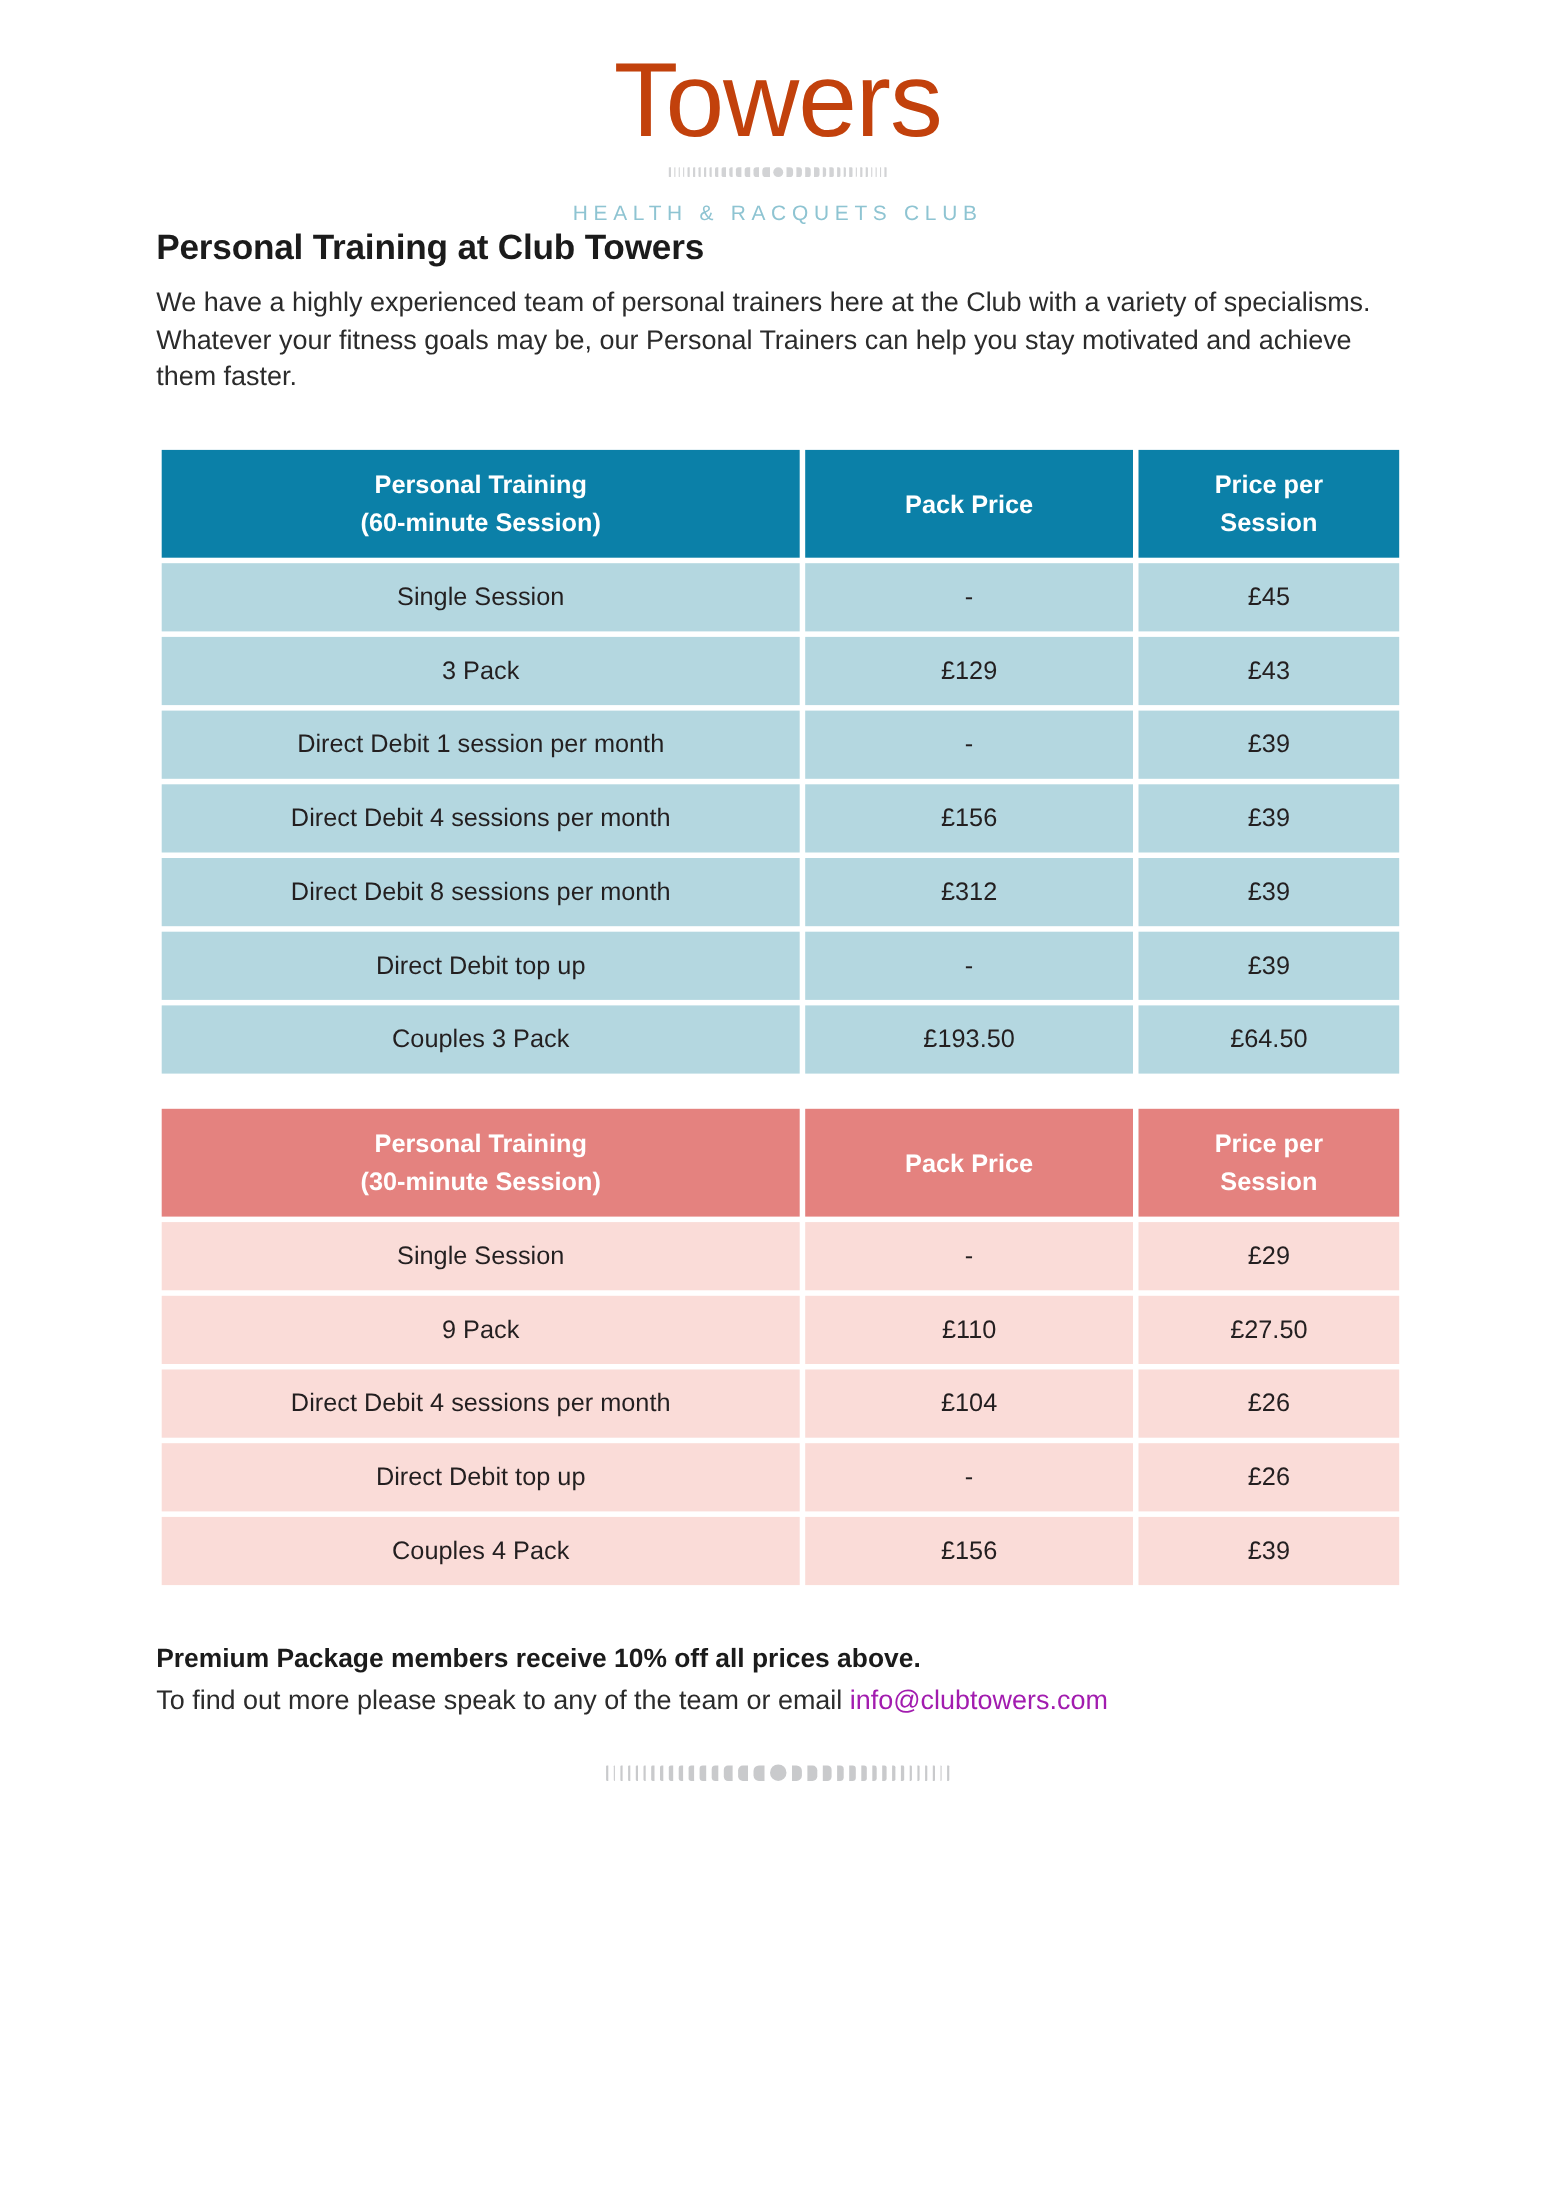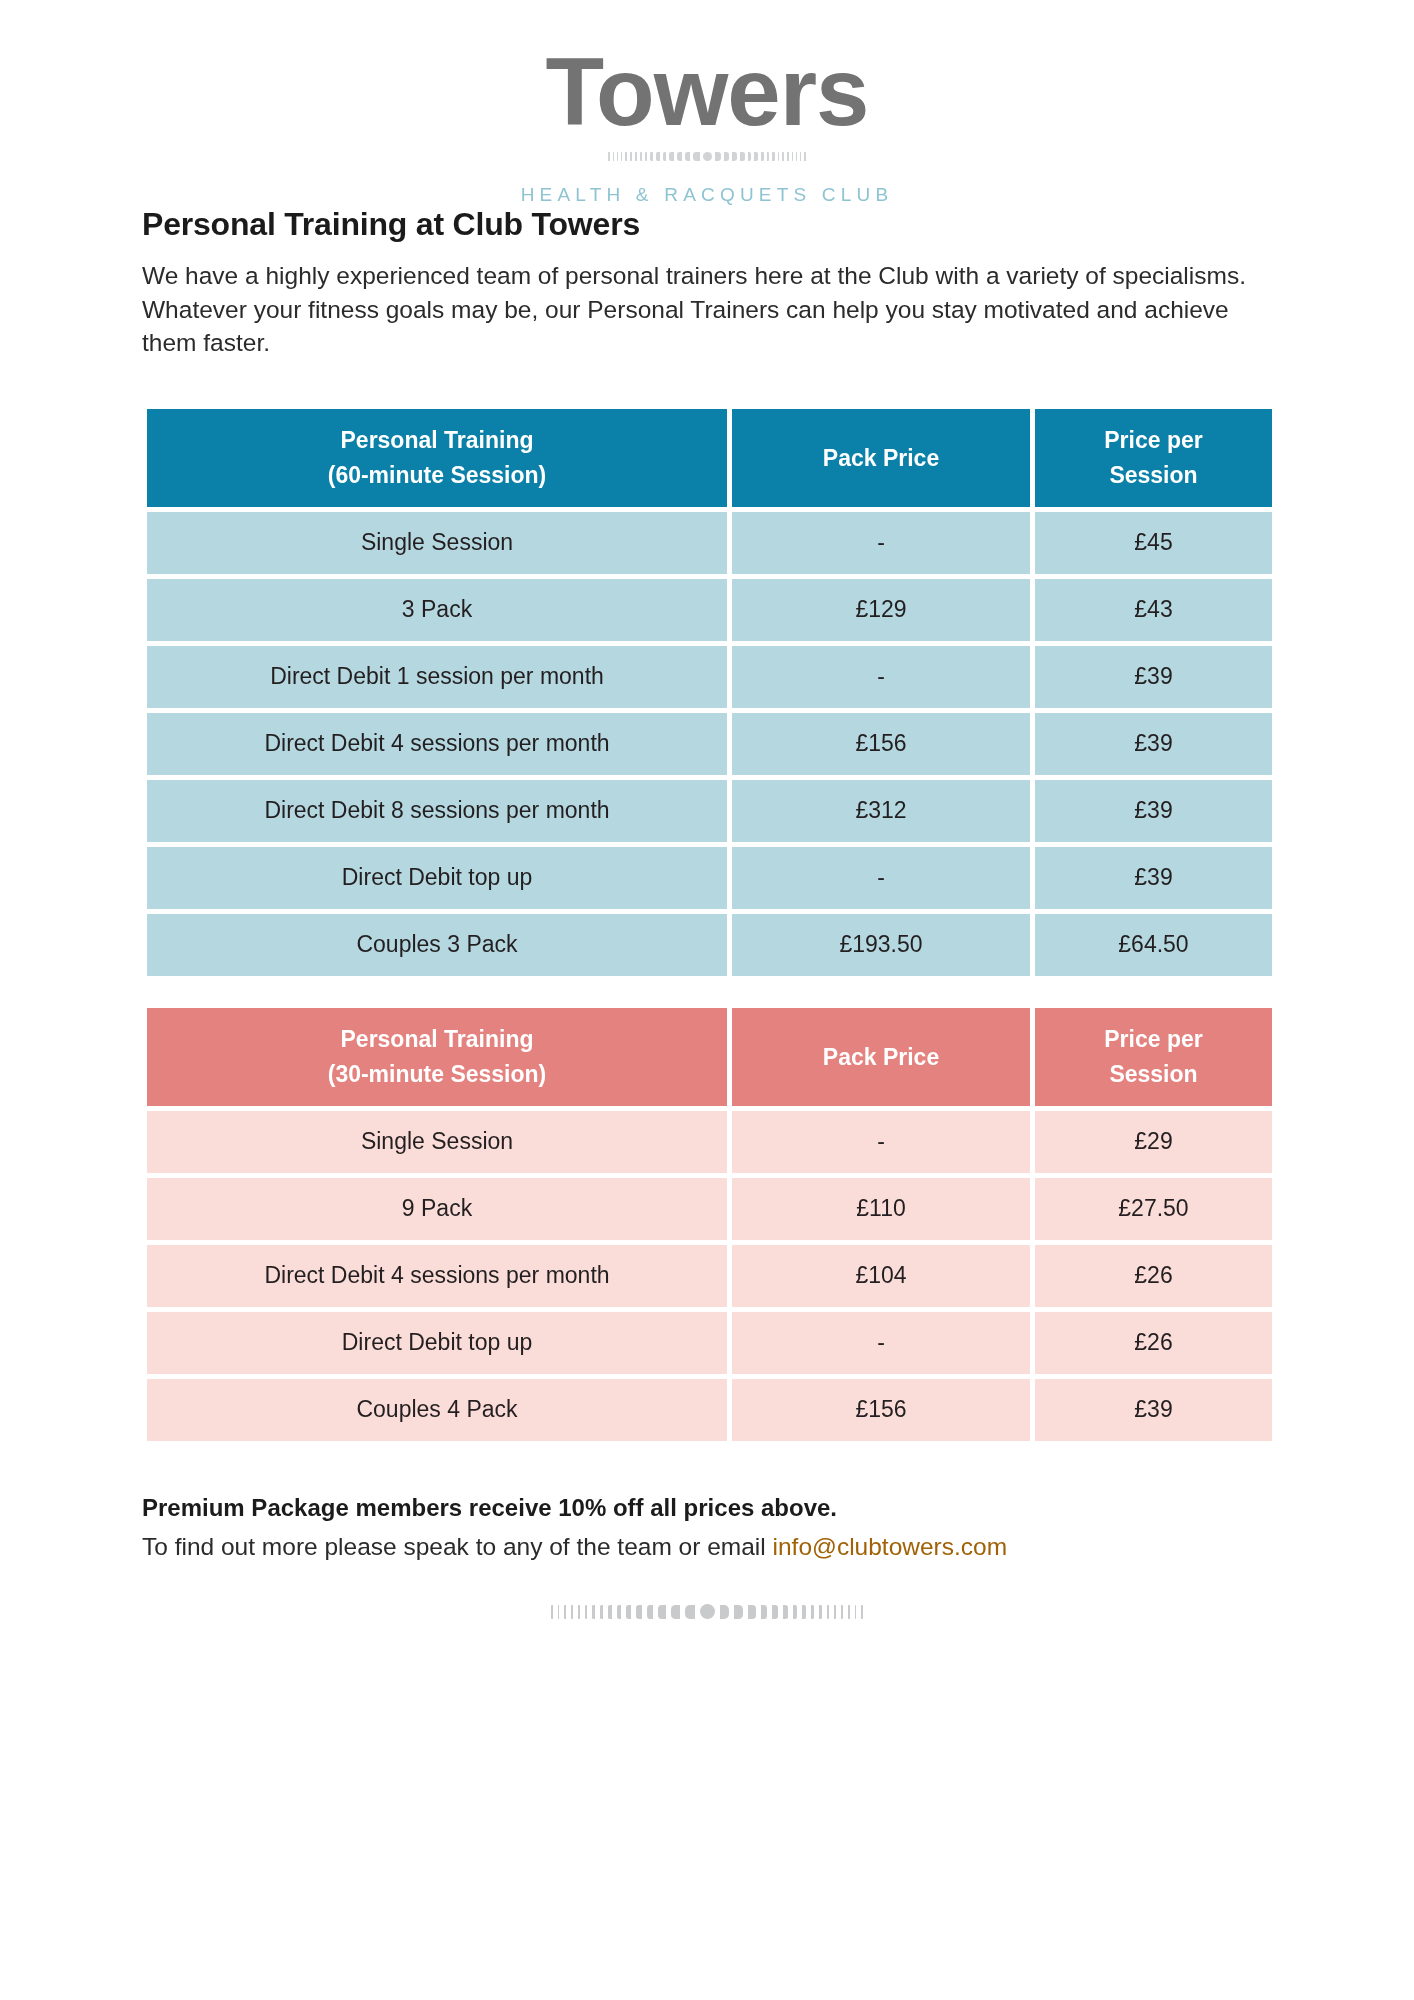--- a/index.html
+++ b/index.html
@@ -30,23 +30,23 @@
   .logo-block {
     width: 100%;
     padding-top: 46px;
     text-align: center;
   }
 
   .logo-word {
     font-family: "Liberation Sans", sans-serif;
     font-size: 96px;
     line-height: 0.95;
-    font-weight: 700;
+    font-weight: 400;
     letter-spacing: -1px;
-    color: #737373;
+    color: #c2410c;
   }
 
   .logo-tagline {
     margin-top: 21px;
     font-size: 19px;
     letter-spacing: 5.2px;
     font-weight: 400;
     color: #8ec4d2;
   }
 
@@ -145,21 +145,21 @@
     font-weight: 700;
     color: #1b1b1b;
   }
   .footer-sub {
     margin-top: 11px;
     font-size: 24.5px;
     font-weight: 400;
     color: #2b2b2b;
   }
   .footer-sub .email {
-    color: #a16207;
+    color: #a21caf;
     text-decoration: none;
   }
 </style>
 </head>
 <body>
 
 <div class="page">
 
   <div class="logo-block">
     <div class="logo-word">Towers</div>

